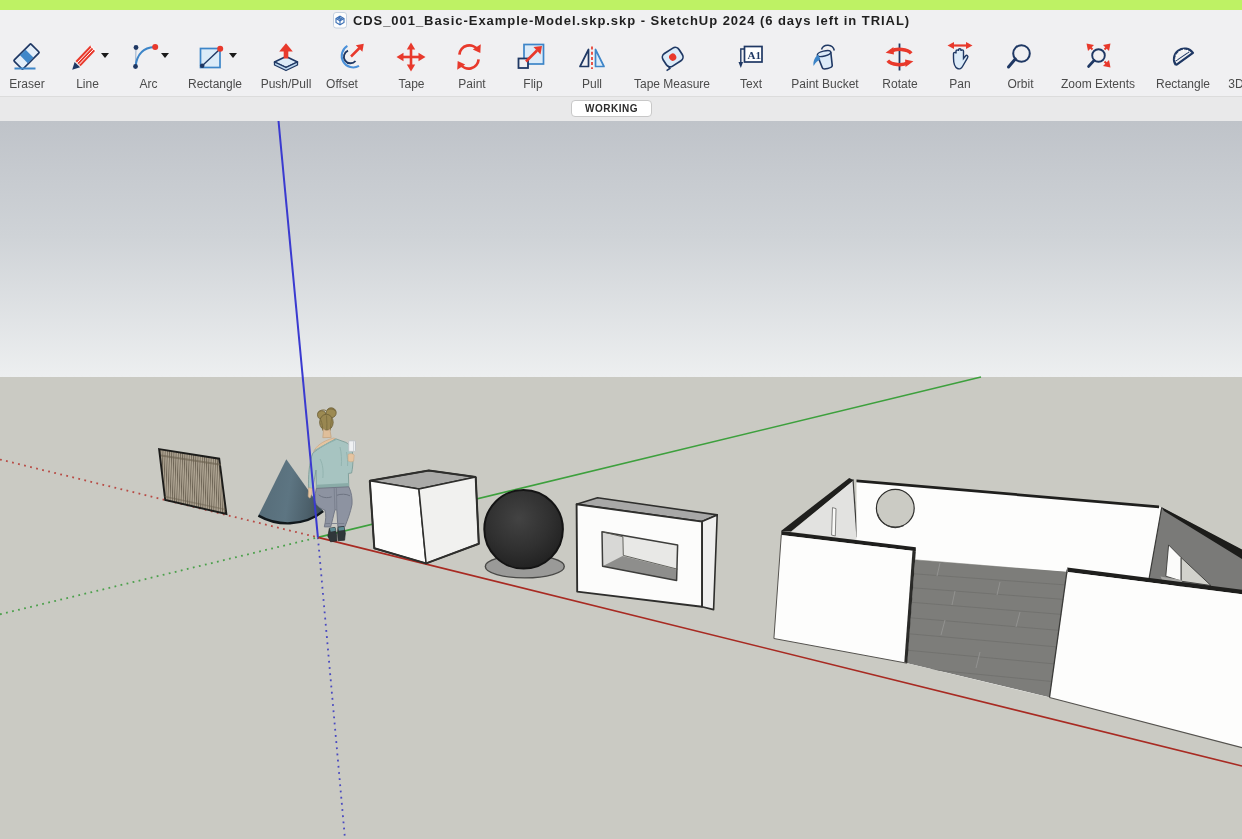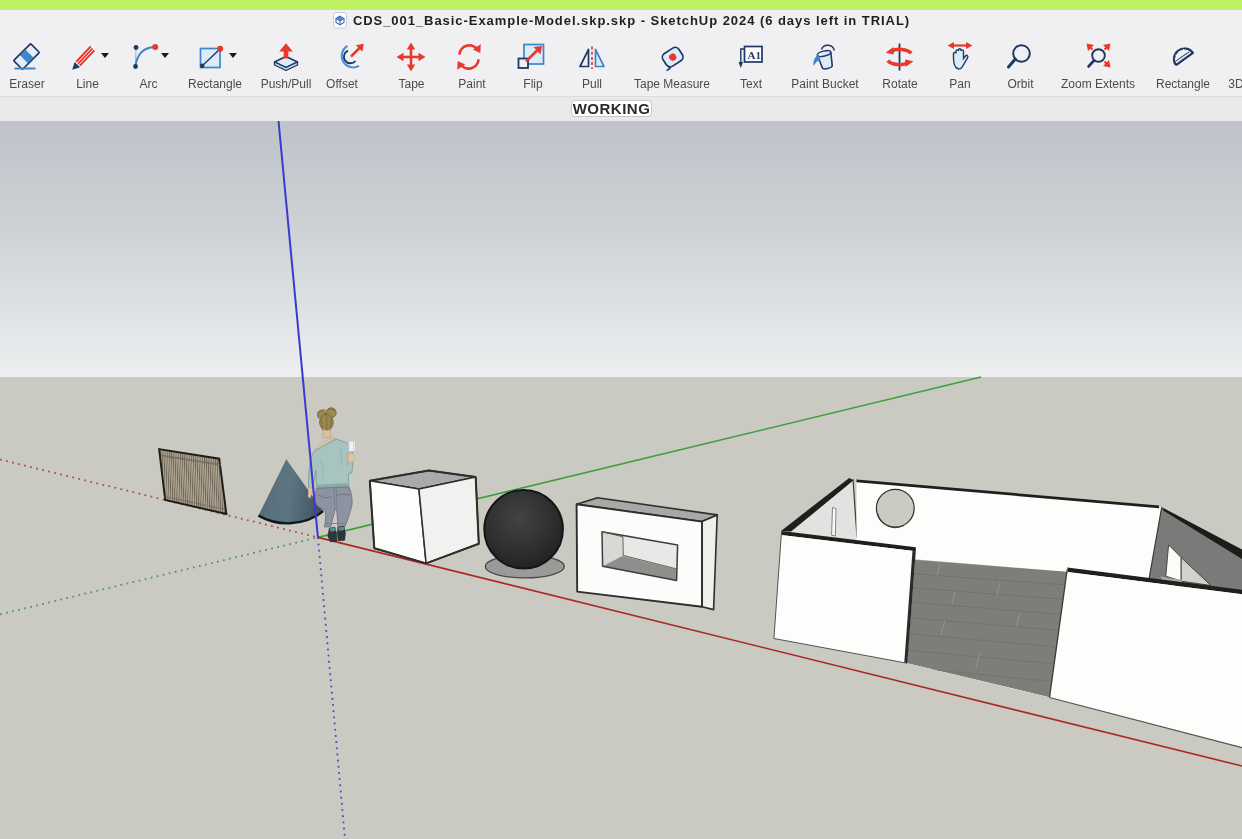--- a/index.html
+++ b/index.html
@@ -1,20 +1,20 @@
 <!DOCTYPE html>
 <html><head><meta charset="utf-8">
 <style>
 html,body{margin:0;padding:0;background:#000;}
 #page{position:relative;width:1242px;height:839px;overflow:hidden;font-family:"Liberation Sans",sans-serif;background:#bef264;text-decoration:underline;}
 #titlebar{position:absolute;left:0;top:10px;width:1242px;height:86px;background:#f0f0f2;}
 #title{position:absolute;left:0;top:11px;width:1242px;height:18px;display:flex;align-items:center;justify-content:center;font-size:13px;font-weight:bold;color:#1f1f1f;letter-spacing:0.95px;}
 #title svg{margin-right:5px;}
 #strip{position:absolute;left:0;top:96px;width:1242px;height:25px;background:#e9e9ea;border-top:1px solid #dcdcdc;box-sizing:border-box;}
-#tab{position:absolute;left:571px;top:100px;width:79px;height:15px;background:#fff;border:1px solid #c8c8c8;border-radius:4px;font-size:15px;font-weight:bold;color:#2b2b2b;letter-spacing:0.5px;text-align:center;line-height:15px;z-index:5;}
+#tab{position:absolute;left:571px;top:100px;width:79px;height:15px;background:#fff;border:1px solid #c8c8c8;border-radius:4px;font-size:10px;font-weight:bold;color:#2b2b2b;letter-spacing:0.5px;text-align:center;line-height:15px;z-index:5;}
 .tool{position:absolute;top:41px;width:32px;height:32px;}
 .lbl{position:absolute;top:76.5px;width:110px;text-align:center;font-size:12px;color:#4b4b4b;}
 .dd{position:absolute;top:53px;width:0;height:0;border-left:4.5px solid transparent;border-right:4.5px solid transparent;border-top:5.5px solid #1a1a1a;}
 #viewport{position:absolute;left:0;top:121px;width:1242px;height:718px;}
 </style></head>
 <body>
 <div id="page">
   <div id="titlebar"></div>
   <div id="title">
     <svg width="16" height="17" viewBox="0 0 16 17">

